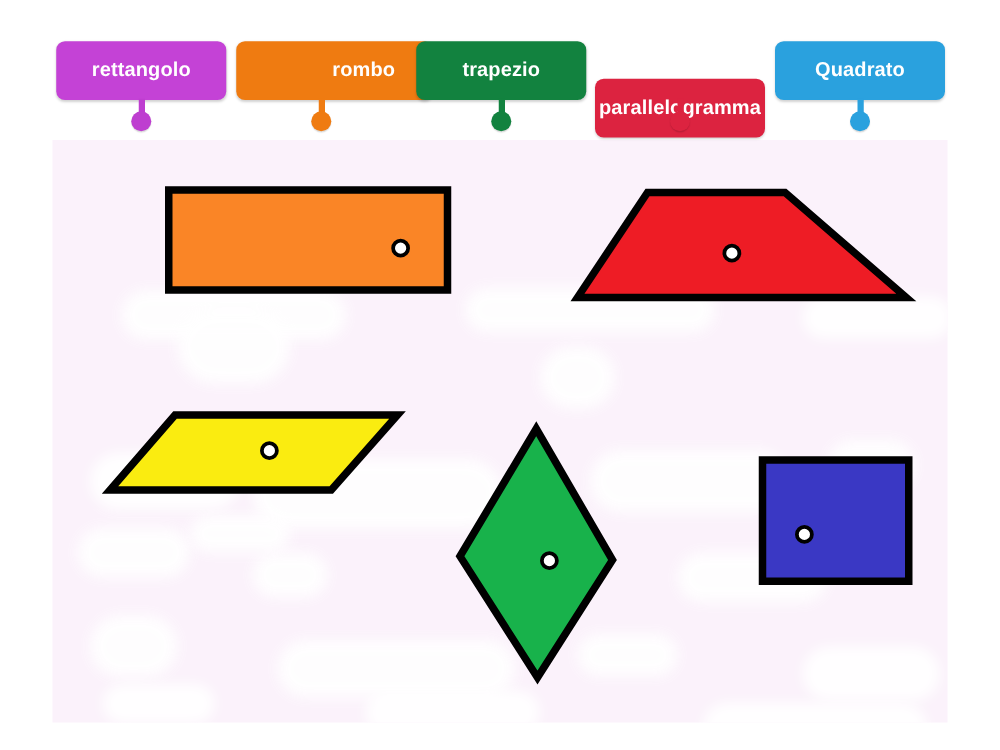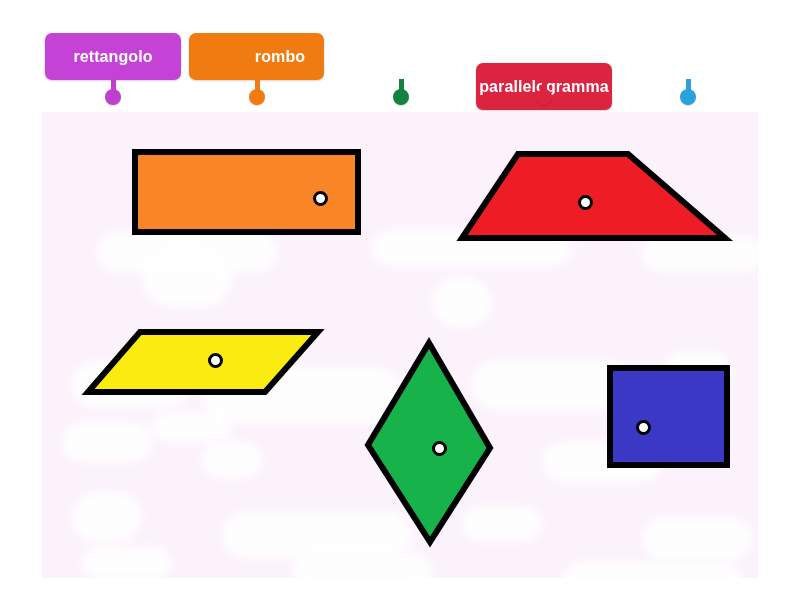--- a/index.html
+++ b/index.html
@@ -116,38 +116,44 @@
 
   <div id="label-bar">
       <div class="label-tile-wrap" style="left: 45px; width: 136px;">
         <div class="label-tile" style="background: rgb(196, 66, 214); width: 136px;">
           <span class="label-tile-text">rettangolo</span>
         </div>
         <div class="pin-stem" style="background: rgb(190, 62, 208);"></div>
         <div class="pin-knob" style="background: rgb(190, 62, 208);"></div>
       </div>
       <div class="label-tile-wrap" style="left: 189px; width: 136px;">
-        <div class="label-tile" style="background: rgb(239, 123, 17); width: 135px; padding-left: 47px;">
+        <div class="label-tile" style="background: rgb(239, 123, 17); width: 157px; padding-left: 47px;">
           <span class="label-tile-text">rombo</span>
         </div>
         <div class="pin-stem" style="background: rgb(239, 123, 17);"></div>
         <div class="pin-knob" style="background: rgb(239, 123, 17);"></div>
       </div>
       <div class="label-tile-wrap" style="left: 333px; width: 136px;">
+        <div class="label-tile" style="background: rgb(18, 130, 63); width: 136px;">
+          <span class="label-tile-text">trapezio</span>
+        </div>
         <div class="pin-stem" style="background: rgb(18, 130, 63);"></div>
         <div class="pin-knob" style="background: rgb(18, 130, 63);"></div>
       </div>
       <div class="label-tile-wrap" style="left: 476px; width: 136px;">
         <div class="label-tile" style="background: rgb(220, 35, 64); width: 136px; margin-top: 30px;">
           <span class="label-tile-text">parallelogramma</span>
         </div>
         <div class="pin-stem" style="background: rgb(220, 35, 64);"></div>
         <div class="pin-knob" style="background: rgb(220, 35, 64);"></div>
       </div>
       <div class="label-tile-wrap" style="left: 620px; width: 136px;">
+        <div class="label-tile" style="background: rgb(42, 161, 222); width: 136px;">
+          <span class="label-tile-text">Quadrato</span>
+        </div>
         <div class="pin-stem" style="background: rgb(42, 161, 222);"></div>
         <div class="pin-knob" style="background: rgb(42, 161, 222);"></div>
       </div>
     </div>
 
   <div id="canvas">
     <div id="blob-layer">
         <div class="blob" style="left: 55px; top: 120px; width: 180px; height: 40px;"></div>
         <div class="blob" style="left: 330px; top: 118px; width: 200px; height: 36px;"></div>
         <div class="blob" style="left: 600px; top: 125px; width: 120px; height: 34px;"></div>

